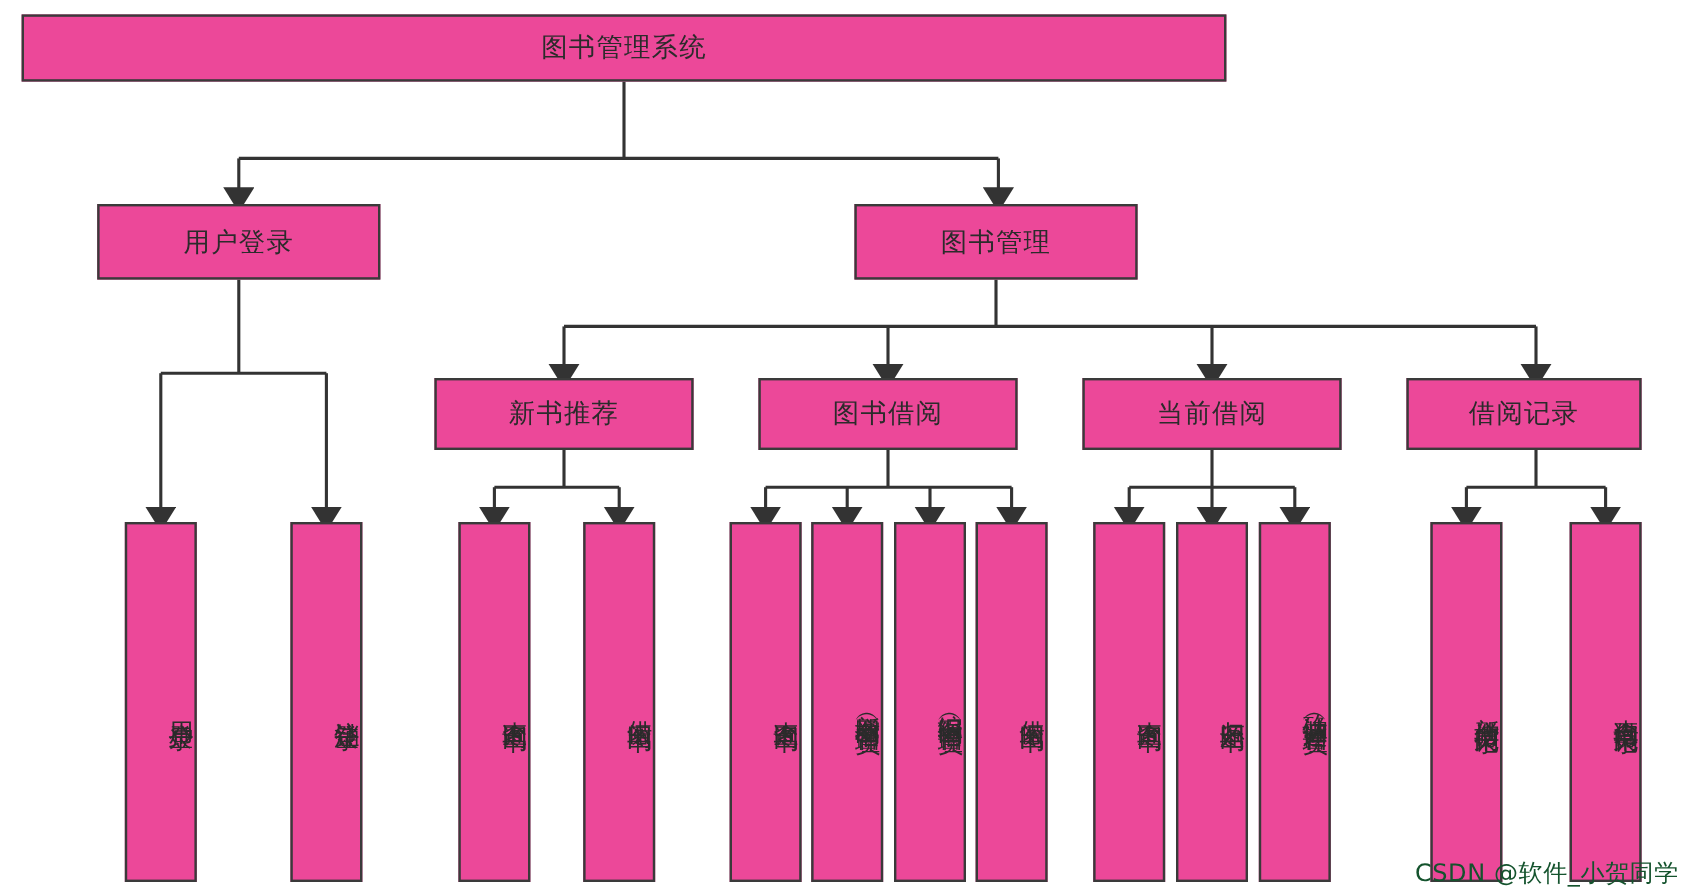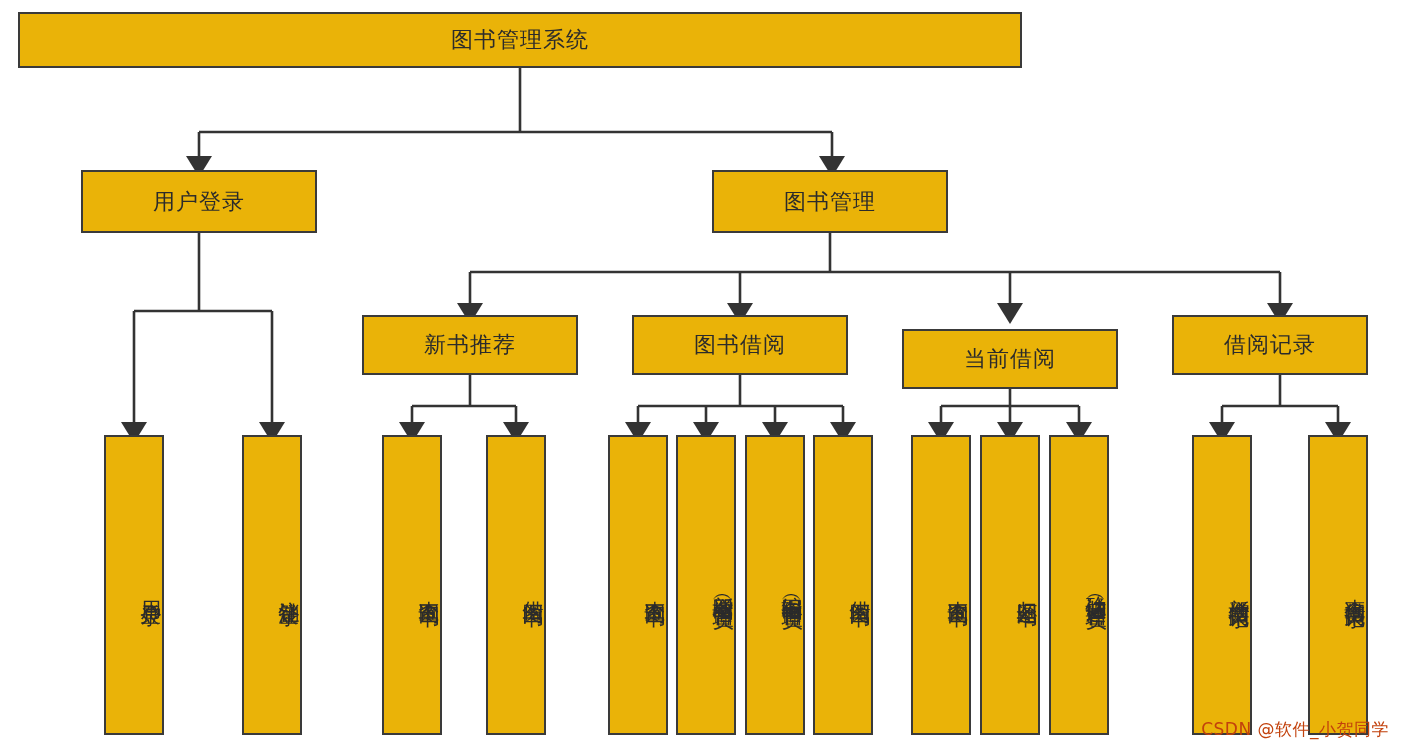--- a/index.html
+++ b/index.html
@@ -20,21 +20,21 @@
   #wires {
     position: absolute;
     left: 0;
     top: 0;
     width: 1405px;
     height: 747px;
   }
   .node {
     position: absolute;
     box-sizing: border-box;
-    background: #eab308;
+    background: #ec4899;
     border: 2px solid #3a3a3a;
     display: flex;
     align-items: center;
     justify-content: center;
     color: #2b2b2b;
   }
   .node.horizontal {
     font-size: 22px;
     letter-spacing: 1px;
   }
@@ -52,24 +52,24 @@
     display: block;
     text-align: center;
     white-space: pre-line;
   }
   .node.vertical .lbl {
     writing-mode: vertical-rl;
     text-orientation: upright;
   }
   #watermark {
     position: absolute;
-    right: 16px;
+    right: 6px;
     bottom: 6px;
-    font-size: 17px;
-    color: #c2410c;
+    font-size: 20px;
+    color: #14532d;
     letter-spacing: 0.5px;
     white-space: nowrap;
     pointer-events: none;
   }
 </style>
 </head>
 <body>
 
 <div id="canvas">
 
@@ -133,21 +133,21 @@
   <div class="node horizontal" style="left:712px; top:170px; width:236px; height:63px;justify-content:center;">
     <span class="lbl">图书管理</span>
   </div>
 
   <div class="node horizontal" style="left:362px; top:315px; width:216px; height:60px;">
     <span class="lbl">新书推荐</span>
   </div>
   <div class="node horizontal" style="left:632px; top:315px; width:216px; height:60px;">
     <span class="lbl">图书借阅</span>
   </div>
-  <div class="node horizontal" style="left:902px; top:329px; width:216px; height:60px;">
+  <div class="node horizontal" style="left:902px; top:315px; width:216px; height:60px;">
     <span class="lbl">当前借阅</span>
   </div>
   <div class="node horizontal" style="left:1172px; top:315px; width:196px; height:60px;">
     <span class="lbl">借阅记录</span>
   </div>
 
   <div class="node vertical" style="left:104px; top:435px; width:60px; height:300px;">
     <span class="lbl">用户登录</span>
   </div>
   <div class="node vertical" style="left:242px; top:435px; width:60px; height:300px;">

